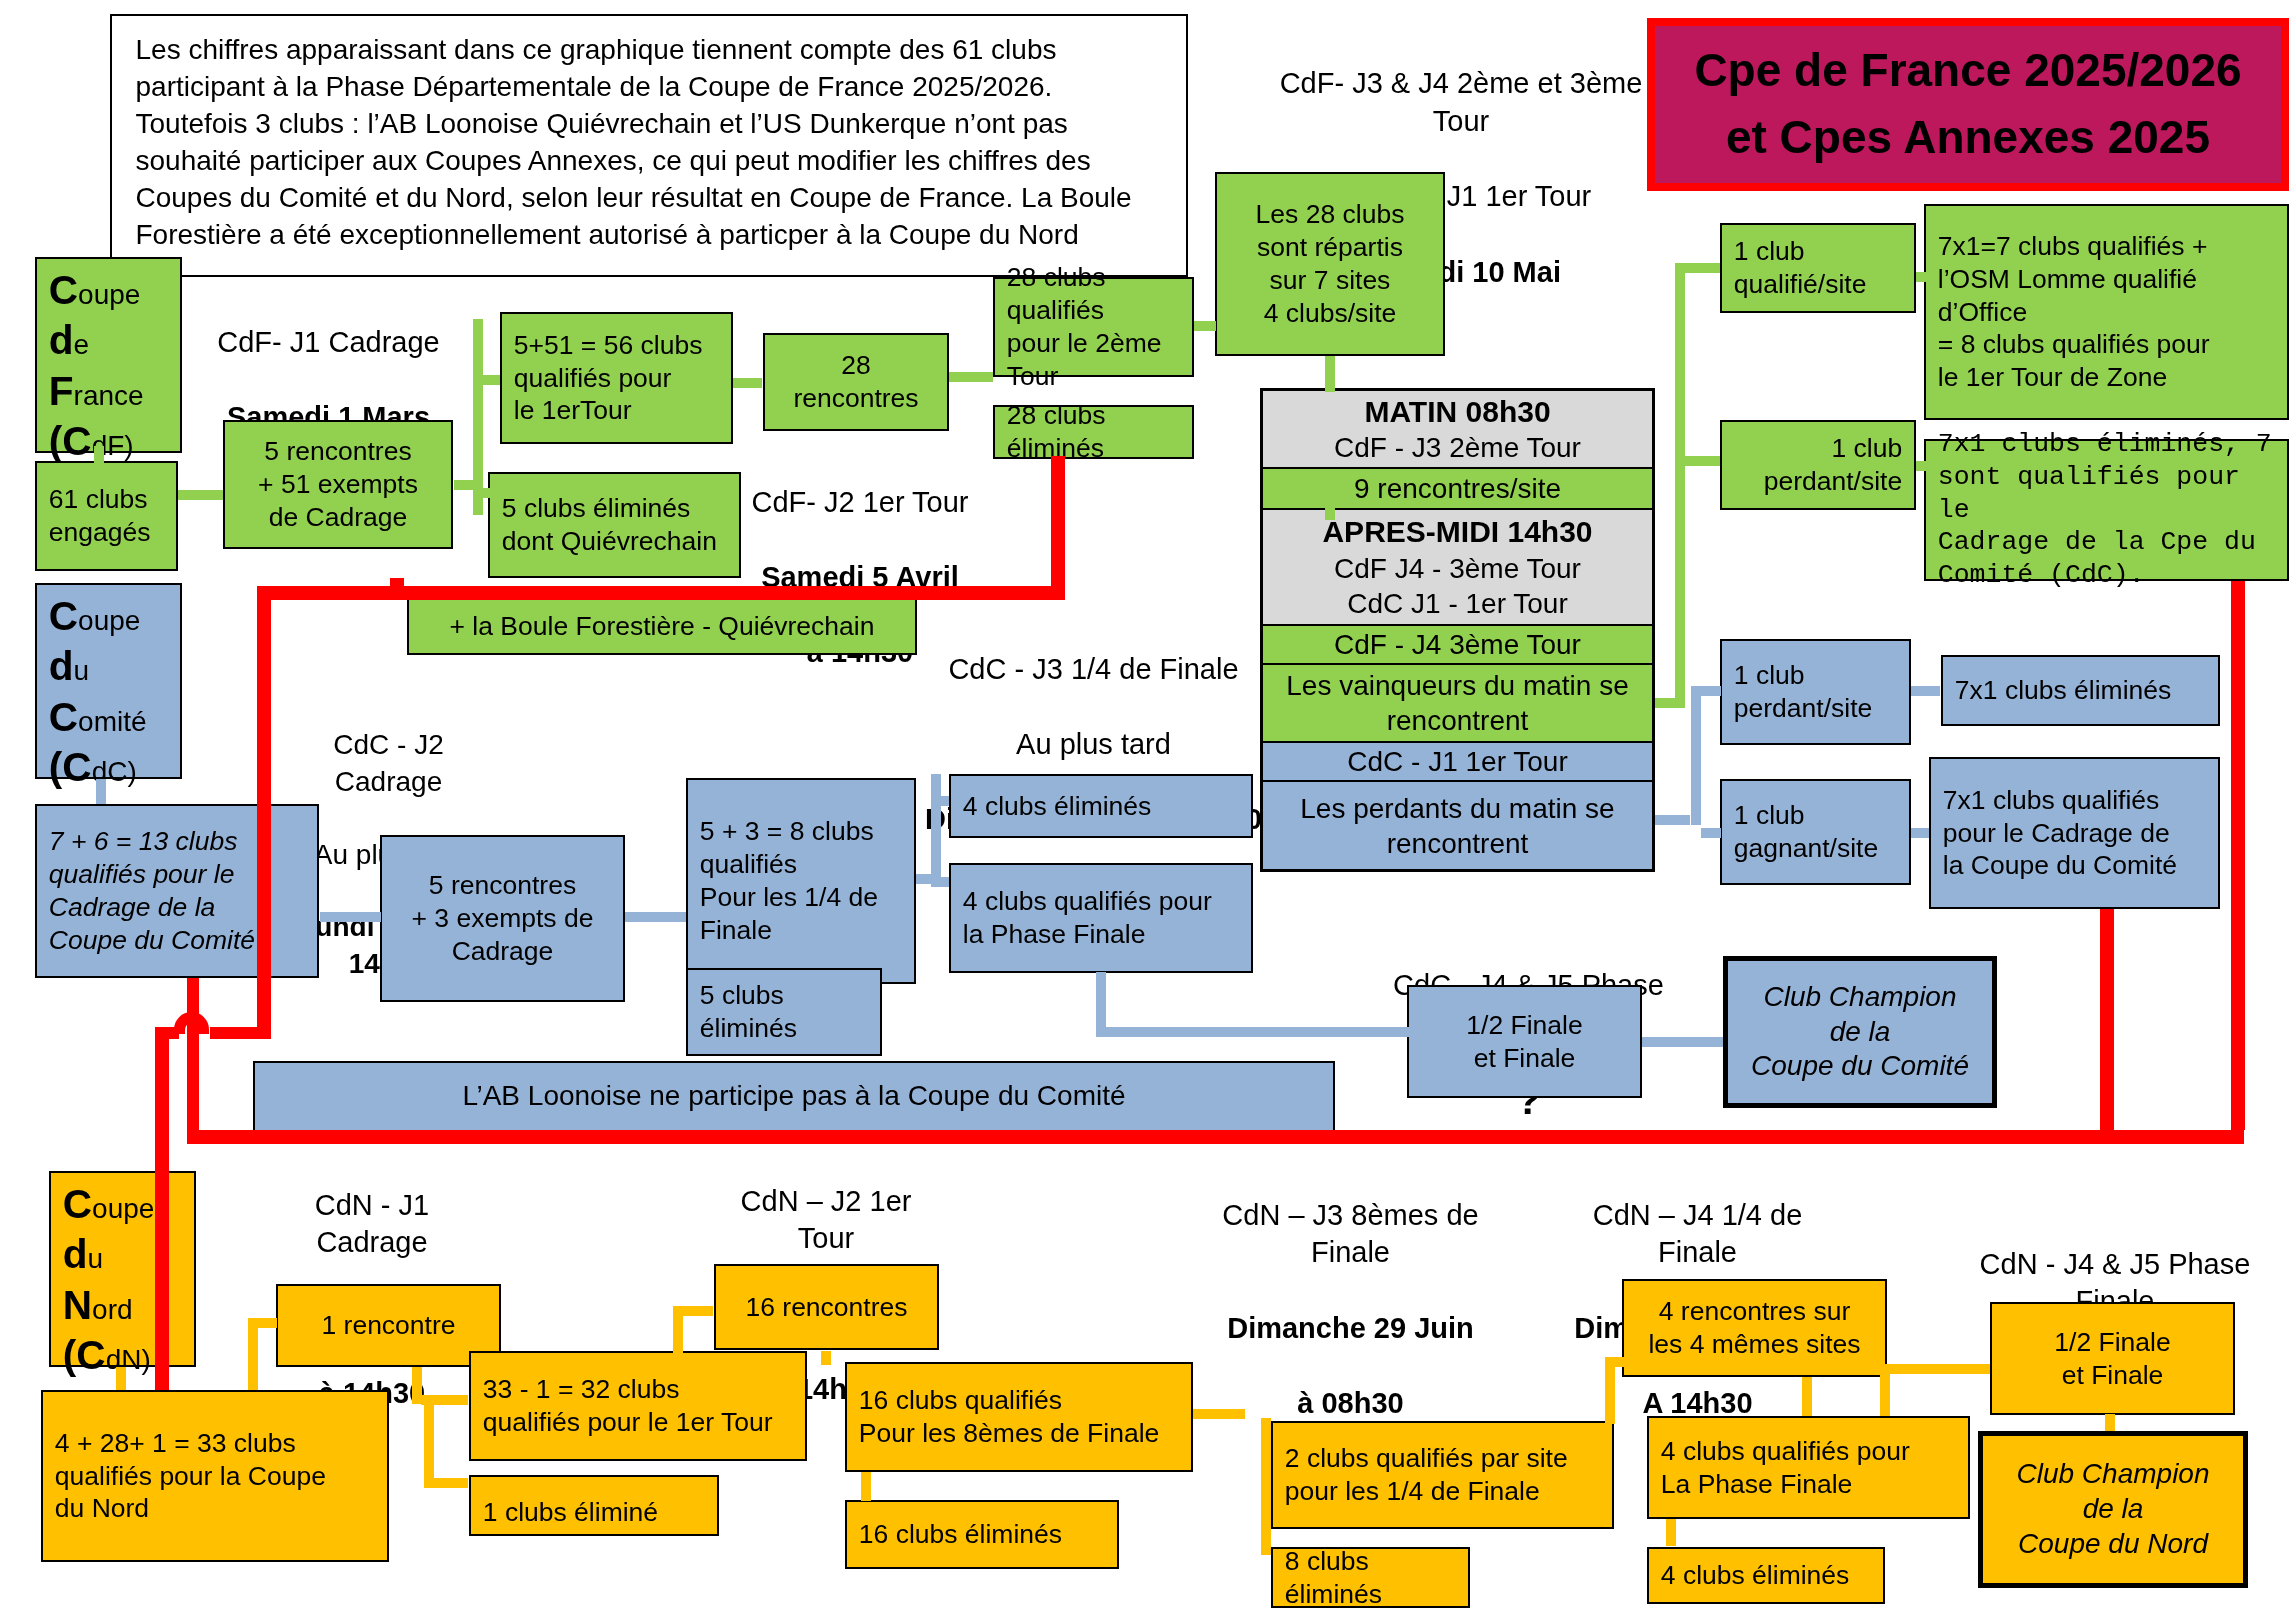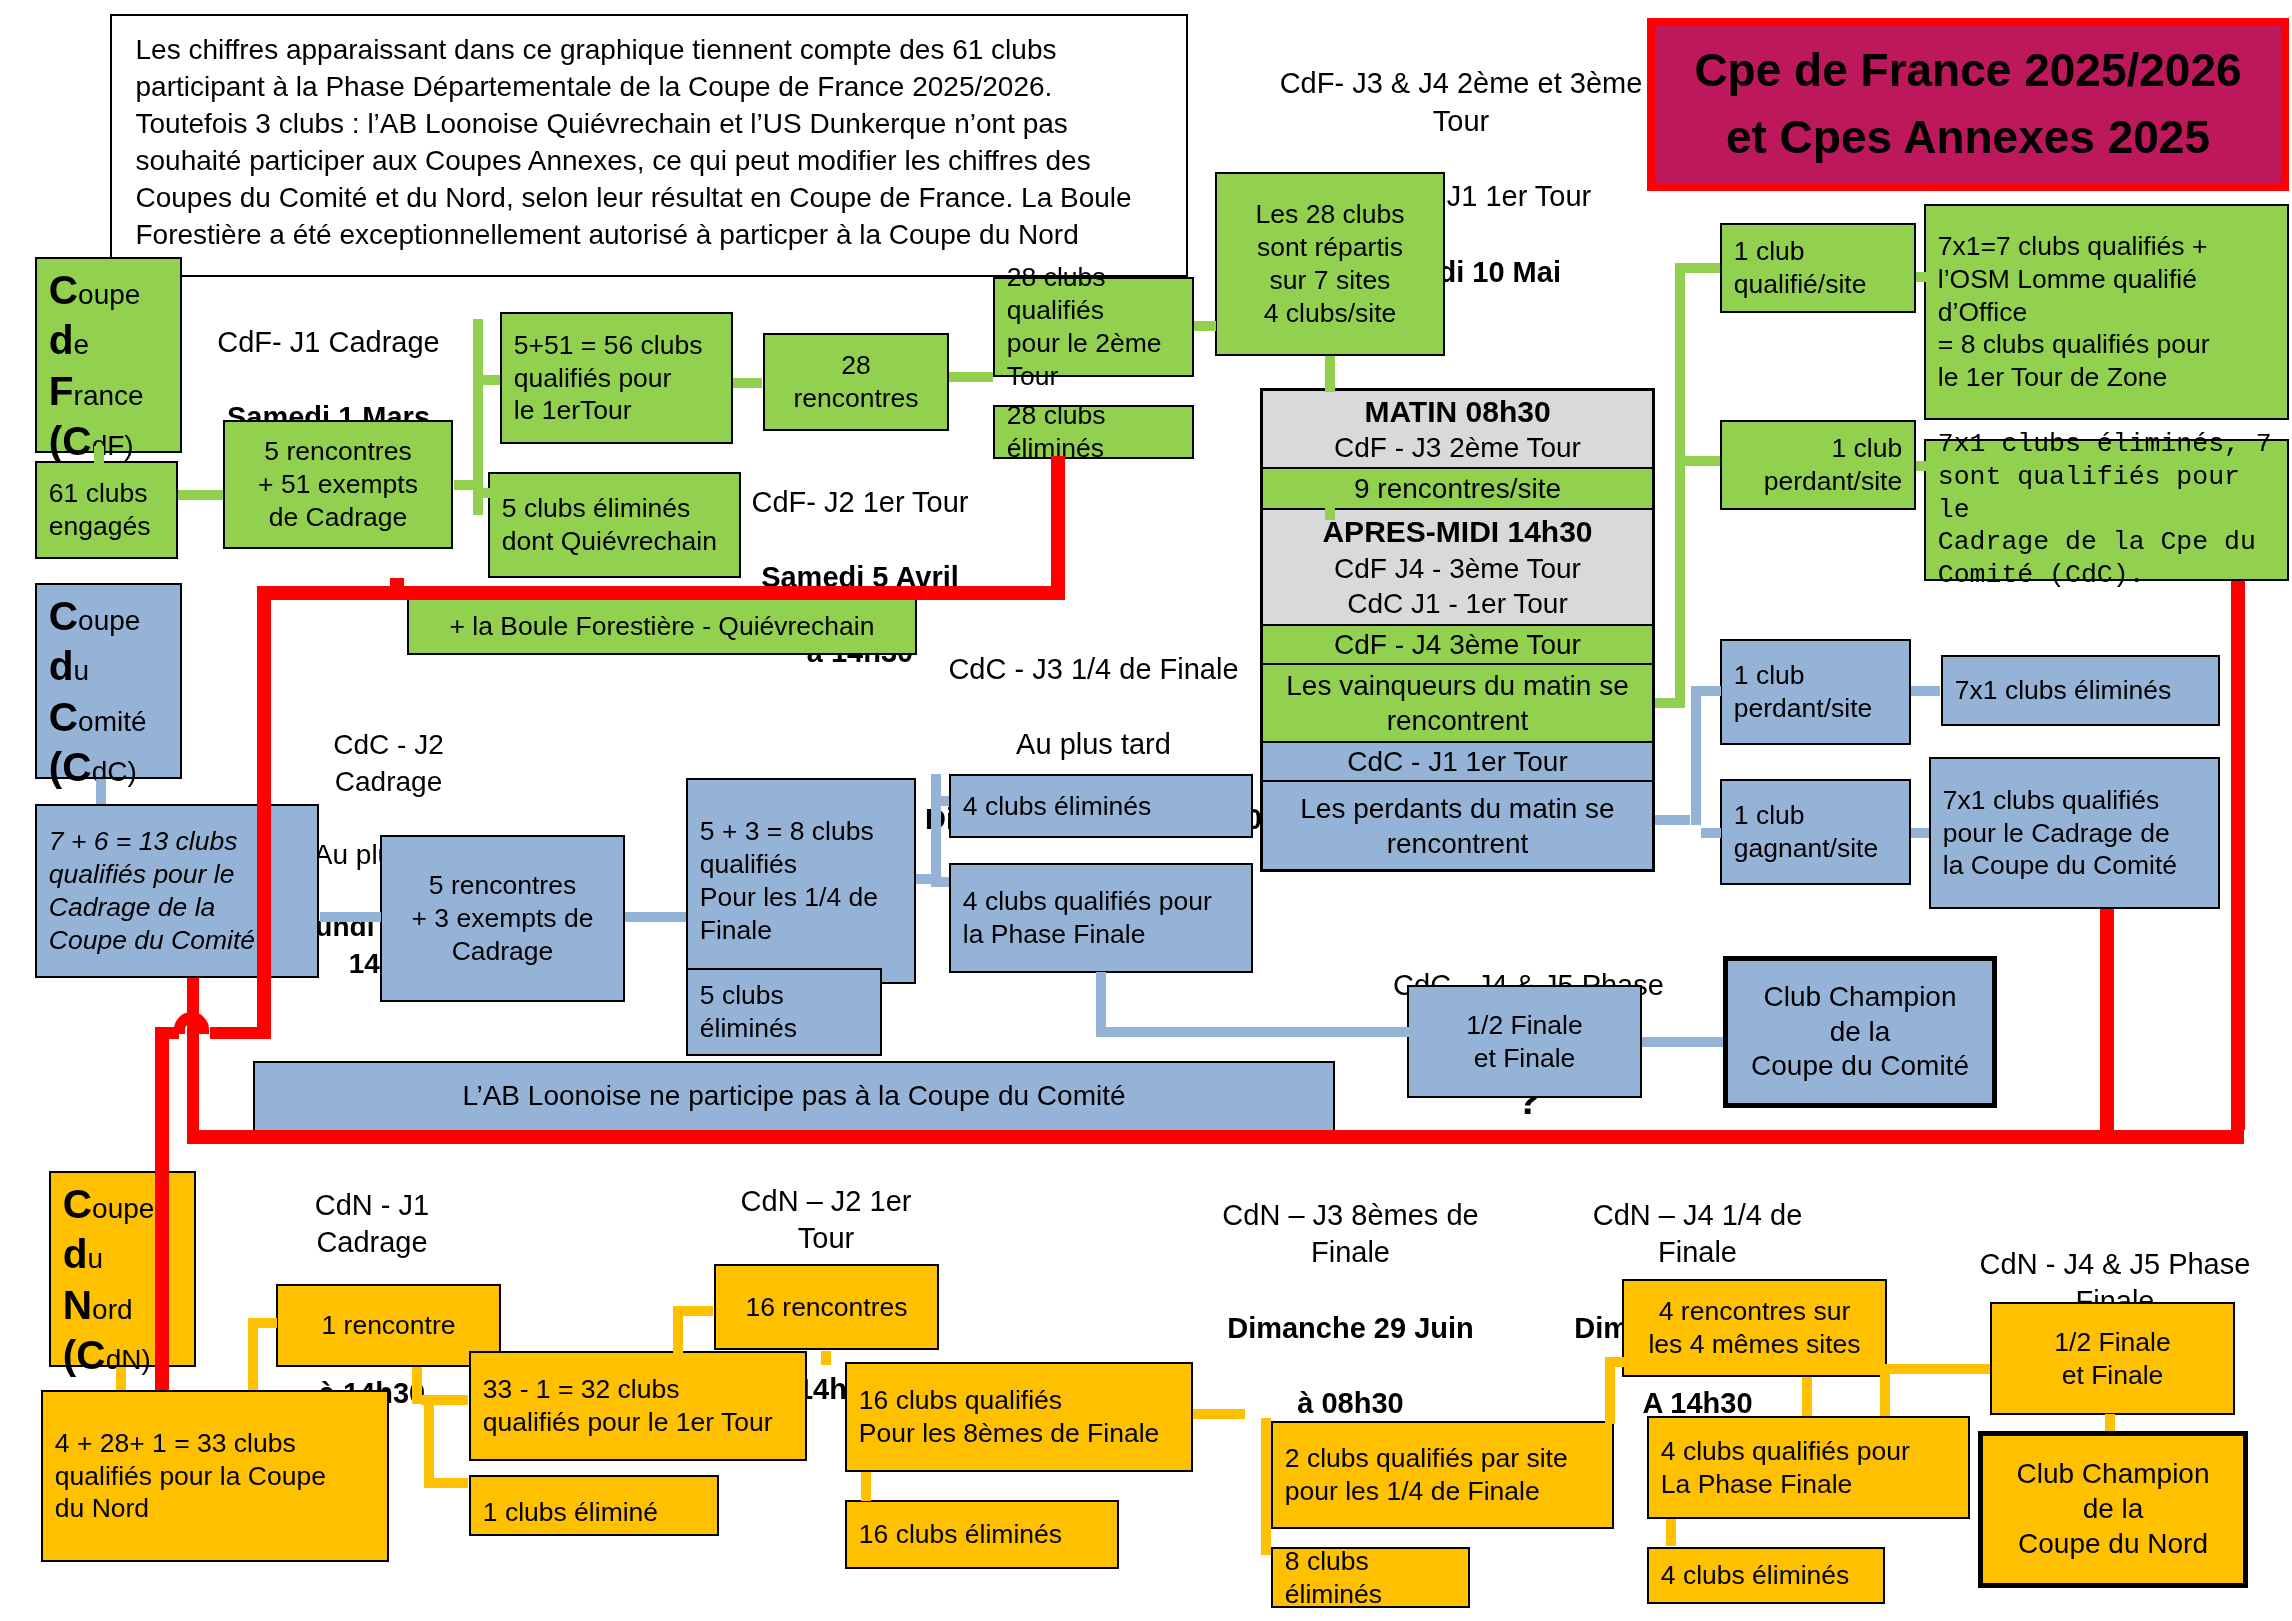--- a/index.html
+++ b/index.html
@@ -7,21 +7,21 @@
           font-family:"Liberation Sans",sans-serif;color:#000;}
   .bx{position:absolute;box-sizing:border-box;border:2.9px solid #000;
       display:flex;flex-direction:column;justify-content:center;
       font-size:26.5px;line-height:1.24;padding:5.9px 11.8px;white-space:pre-line;}
   .green{background:#92d050;}
   .blue{background:#95b3d7;}
   .orange{background:#ffc000;}
   .gray{background:#d9d9d9;}
   .tc{text-align:center;align-items:center;}
   .tr{text-align:right;align-items:flex-end;}
-  .thick{border-width:5.9px;}
+  .thick{border-width:5.9px;font-style:italic;}
   .bigfirst div::first-letter{font-weight:700;font-size:1.45em;}
   .bigfirst{justify-content:space-around;font-size:28px;}
   .lbl{position:absolute;text-align:center;font-size:29px;line-height:1.3;white-space:pre-line;}
   .lbl .b{font-weight:700;}
   .qmark{font-weight:700;font-size:41px;line-height:1.0;}
   .cn{position:absolute;}
   .cg{background:#92d050;}
   .cb{background:#95b3d7;}
   .co{background:#ffc000;}
   .cr{background:#ff0000;}
@@ -104,21 +104,21 @@
     <div>CdN - J4 &amp; J5 Phase Finale</div>
     <div class="qmark">?</div>
   </div>
 
   <div class="bx green bigfirst" style="left:35px;top:257px;width:147px;height:196px;">
     <div>Coupe</div>
     <div>de</div>
     <div>France</div>
     <div>(CdF)</div>
   </div>
-  <div class="bx green" style="left:35px;top:461px;width:143px;height:98px;">61 clubs
+  <div class="bx green" style="left:35px;top:461px;width:143px;height:110px;">61 clubs
 engagés</div>
   <div class="bx green tc" style="left:223px;top:420px;width:230px;height:129px;">5 rencontres
 + 51 exempts
 de Cadrage</div>
   <div class="bx green" style="left:500px;top:312px;width:233px;height:132px;">5+51 = 56 clubs
 qualifiés pour
 le 1erTour</div>
   <div class="bx green tc" style="left:763px;top:333px;width:186px;height:98px;">28
 rencontres</div>
   <div class="bx green" style="left:993px;top:277px;width:201px;height:100px;">28 clubs qualifiés

